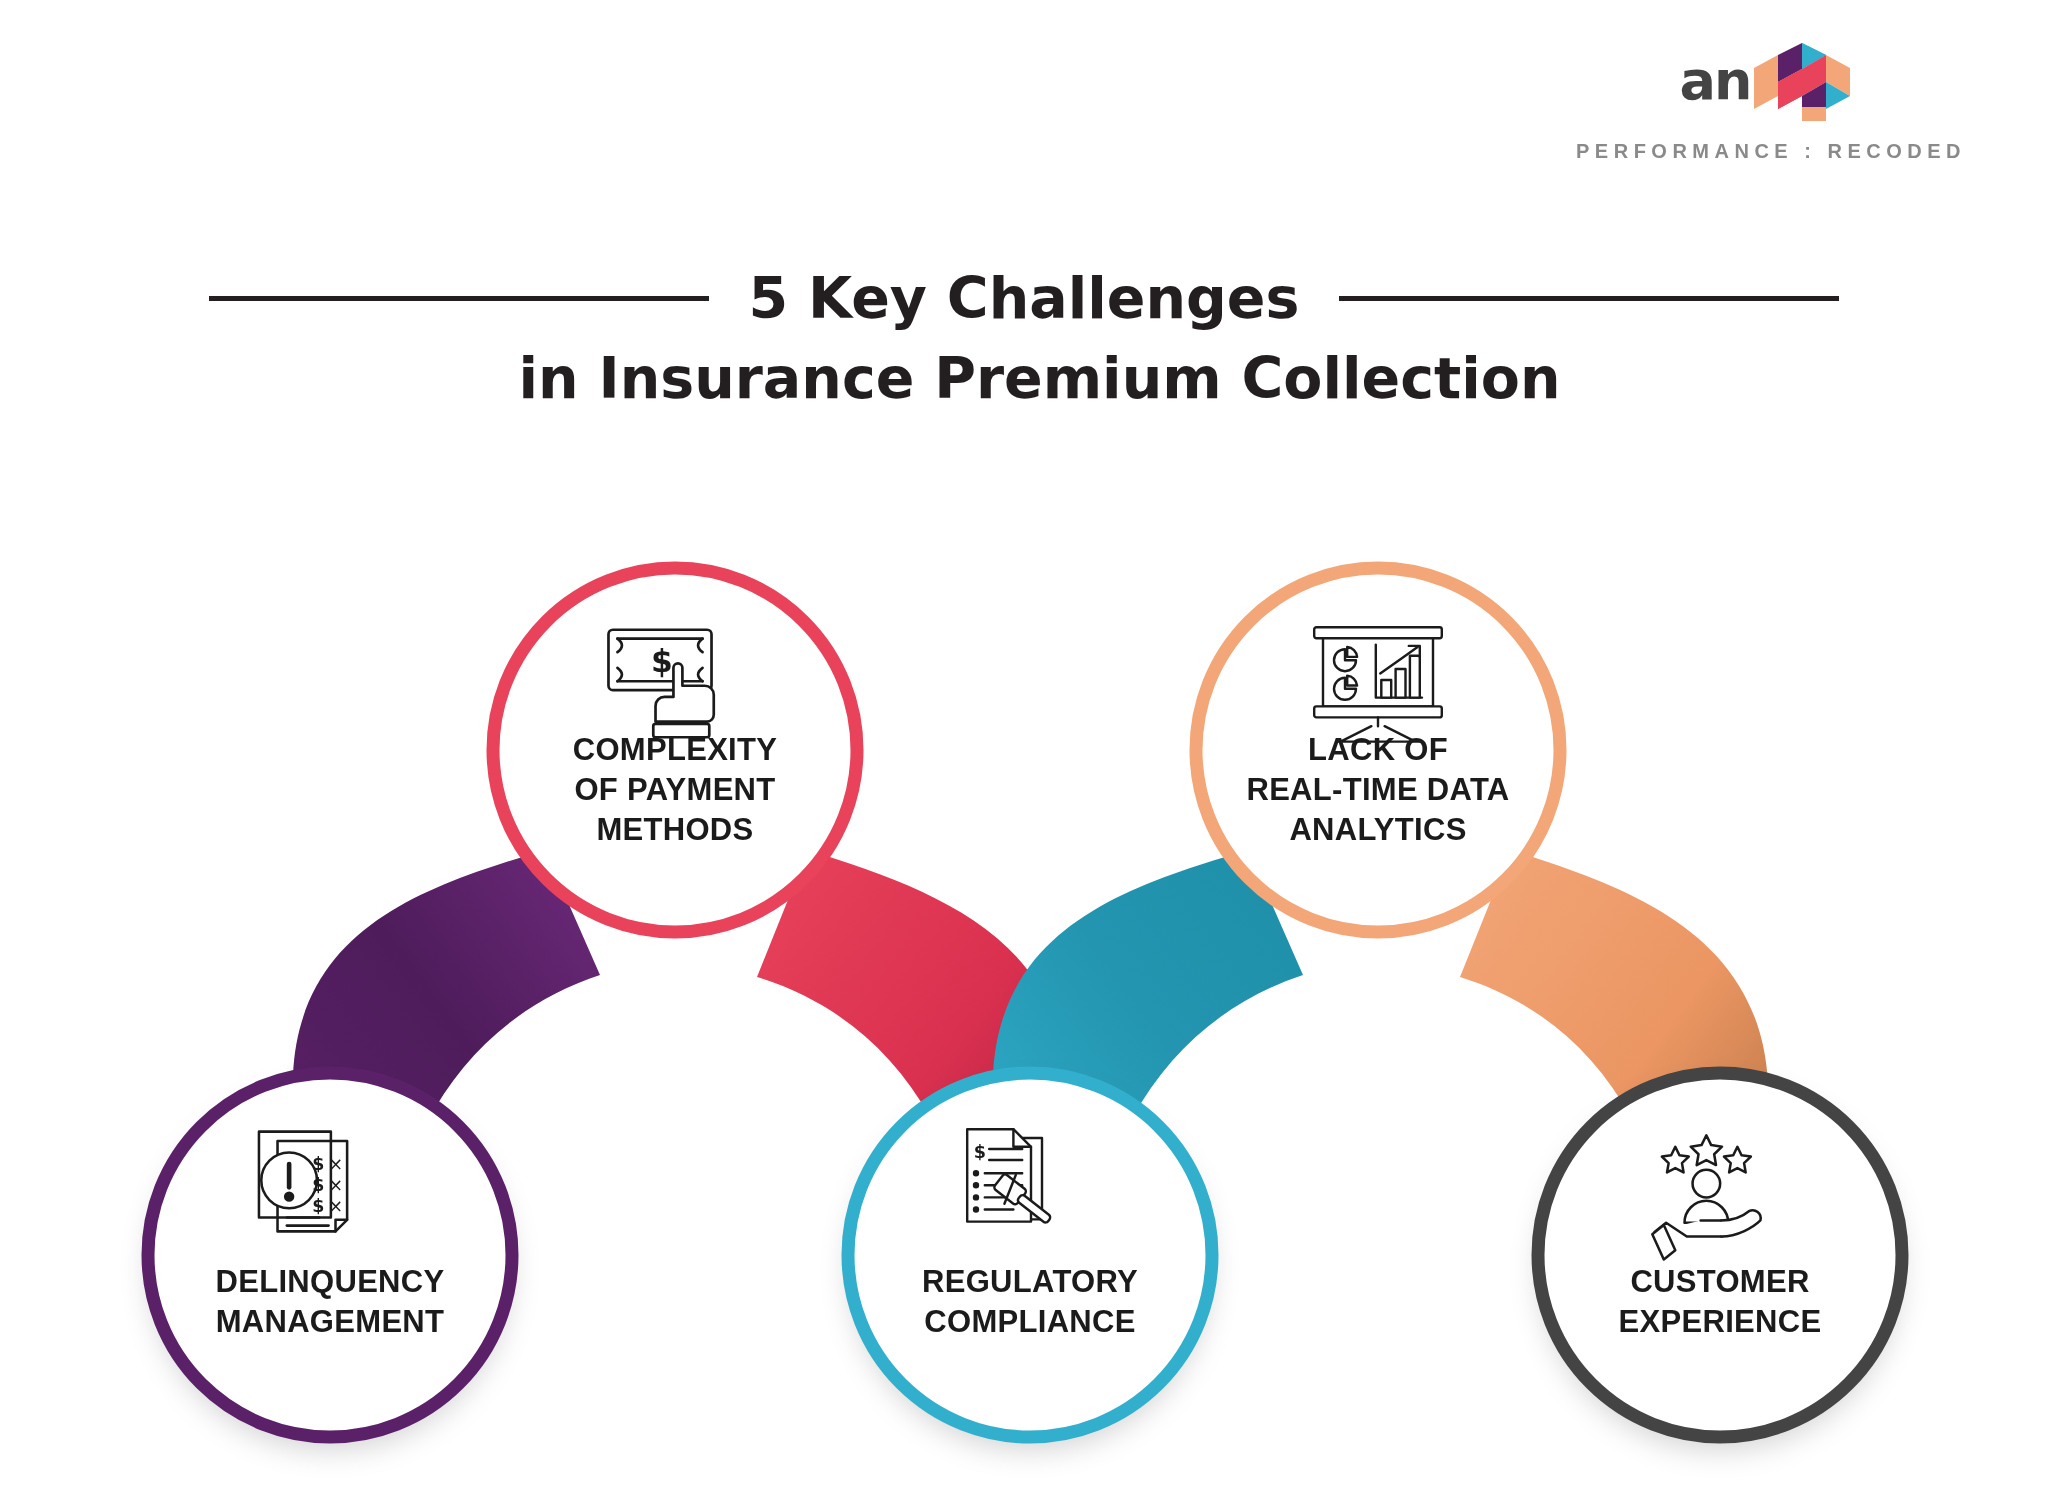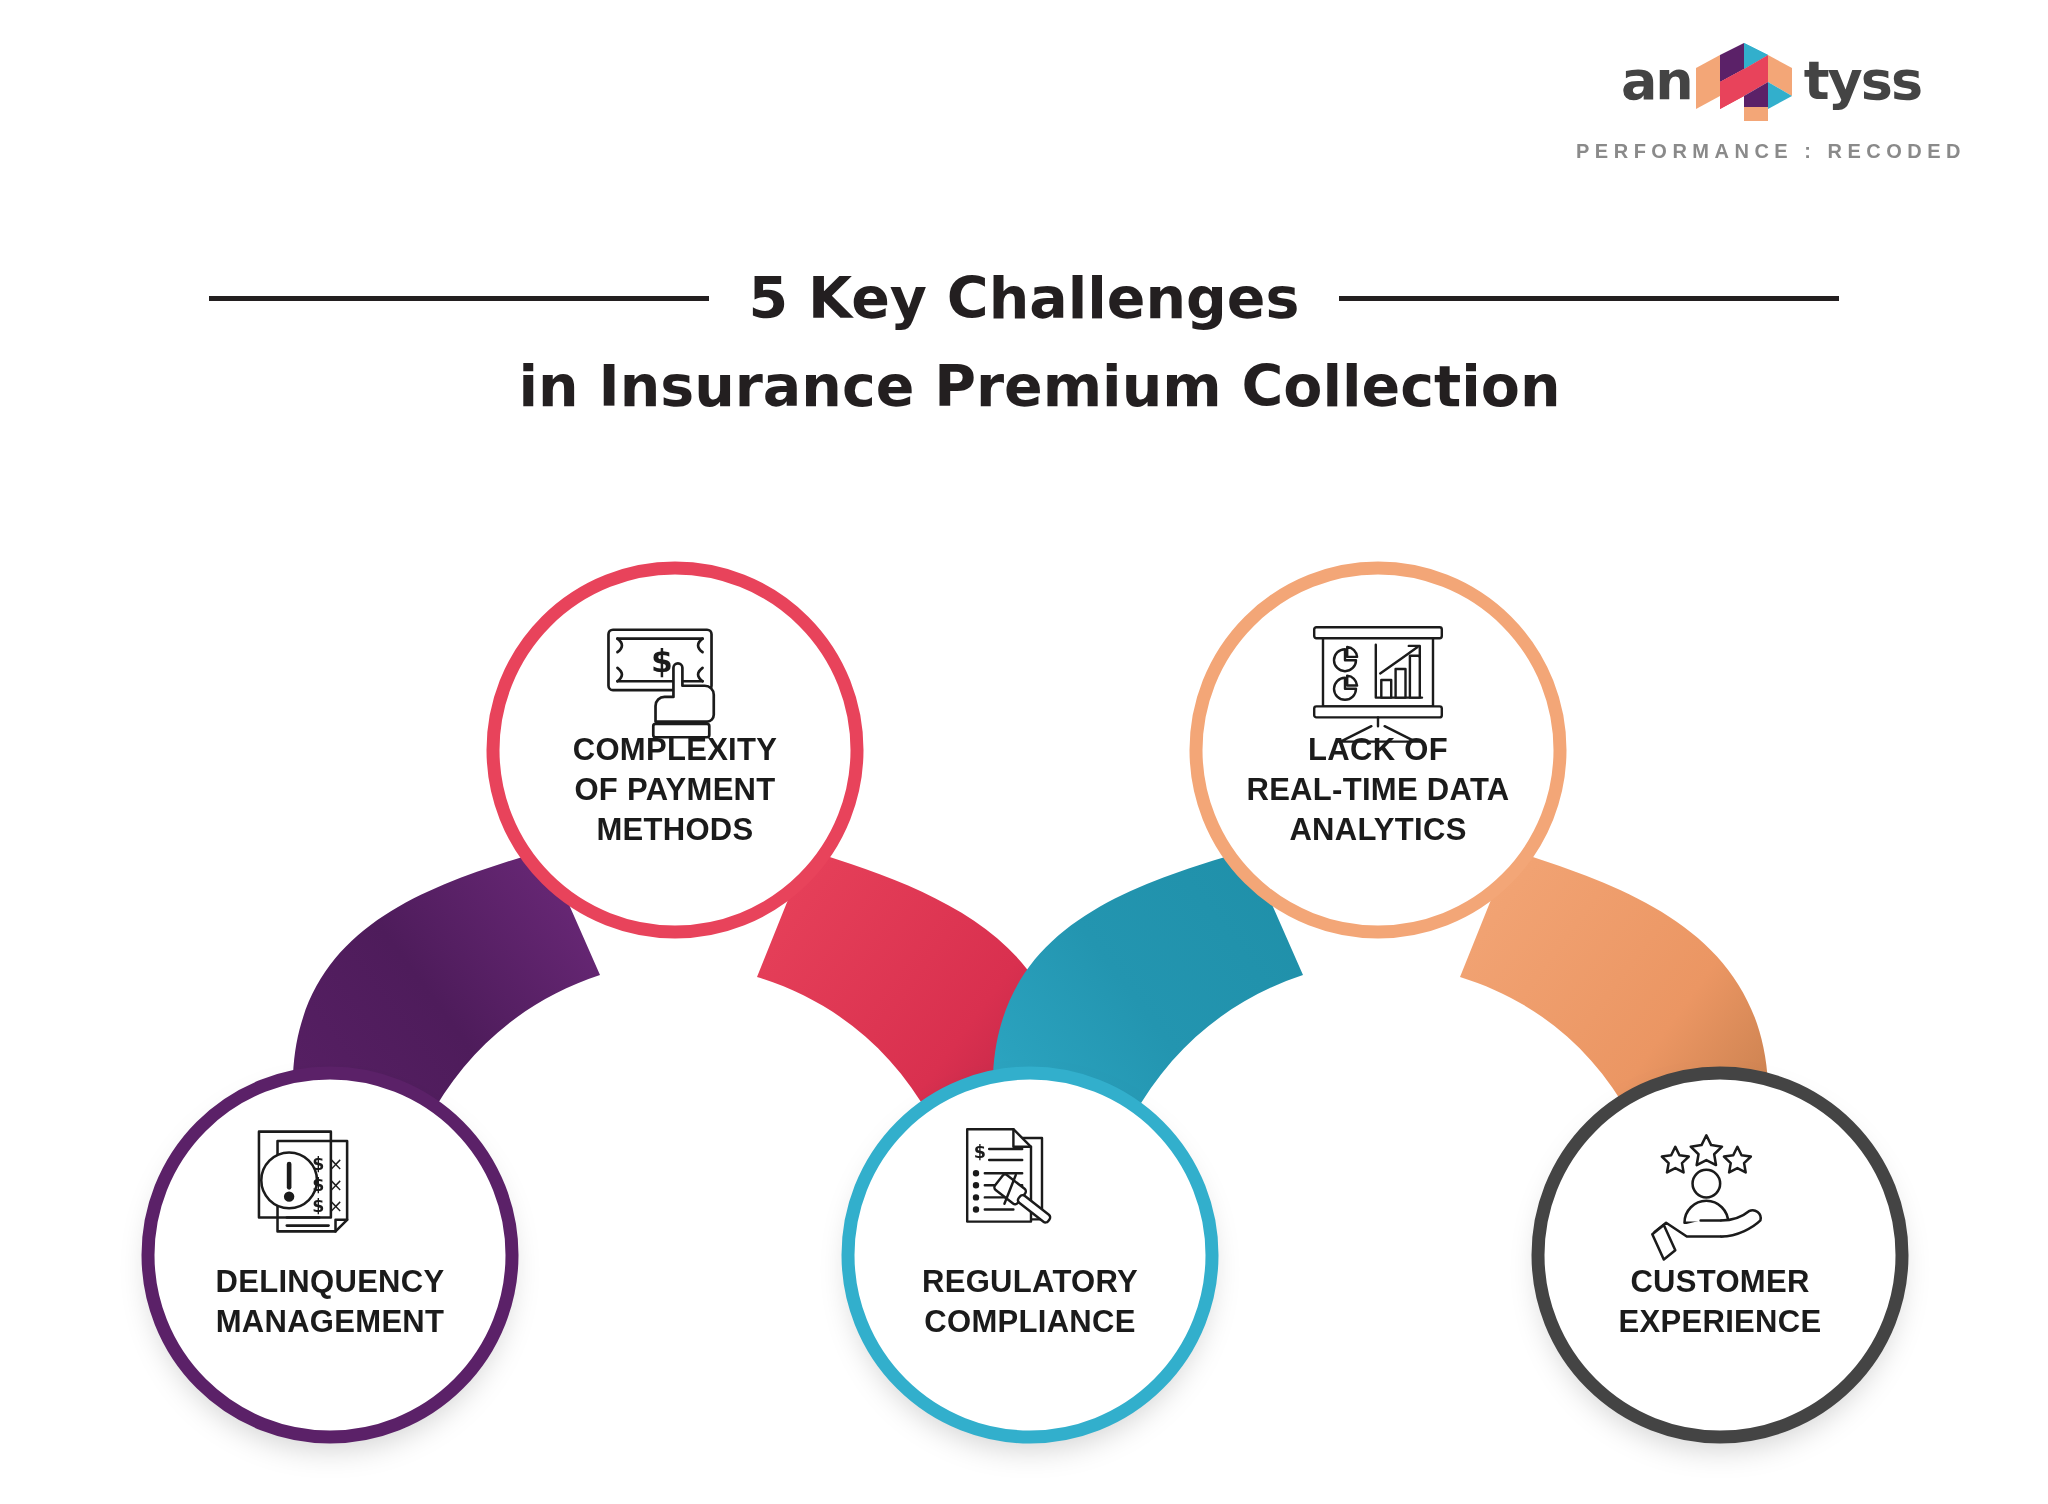--- a/index.html
+++ b/index.html
@@ -77,21 +77,21 @@
   .rule-right { width: 500px; }
   .title-text {
     font-family: "DejaVu Sans", sans-serif;
     font-weight: bold;
     font-size: 57px;
     line-height: 72px;
     color: #231f20;
     white-space: nowrap;
   }
   .title-line2 {
-    margin-top: 16px;
+    margin-top: 8px;
     font-family: "DejaVu Sans", sans-serif;
     font-weight: bold;
     font-size: 57px;
     line-height: 72px;
     color: #231f20;
     padding-left: 31px;
   }
 
   
   .diagram {
@@ -132,21 +132,20 @@
       <polygon points="26,41 26,68 50,55 50,28" fill="#E8435B"></polygon>
 
       <polygon points="74,14 98,27 98,55 74,41" fill="#F3A677"></polygon>
 
       <polygon points="50,55 74,41 74,68 50,80" fill="#5B2168"></polygon>
 
       <polygon points="74,41 98,55 74,68" fill="#32AFCC"></polygon>
 
       <polygon points="50,66 74,66 74,80 50,80" fill="#F3A677"></polygon>
     </svg>
-    <span class="logo-word">tyss</span>
   </div>
   <div class="logo-tagline">PERFORMANCE : RECODED</div>
 </div>
 
 <div class="title-wrap">
   <div class="title-line1-row">
     <div class="rule rule-left"></div>
     <div class="title-text">5 Key Challenges</div>
     <div class="rule rule-right"></div>
   </div>

